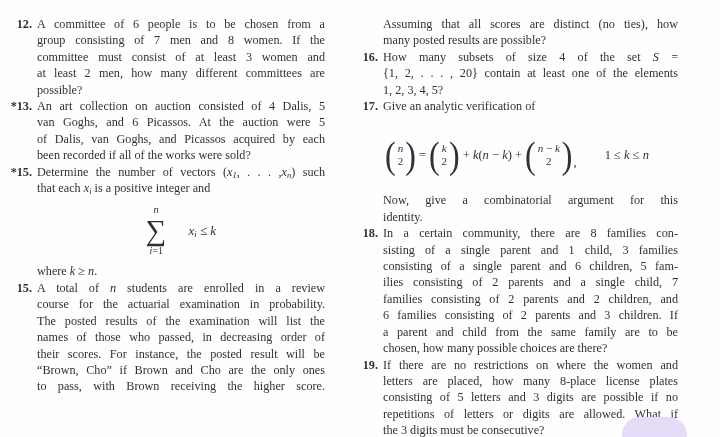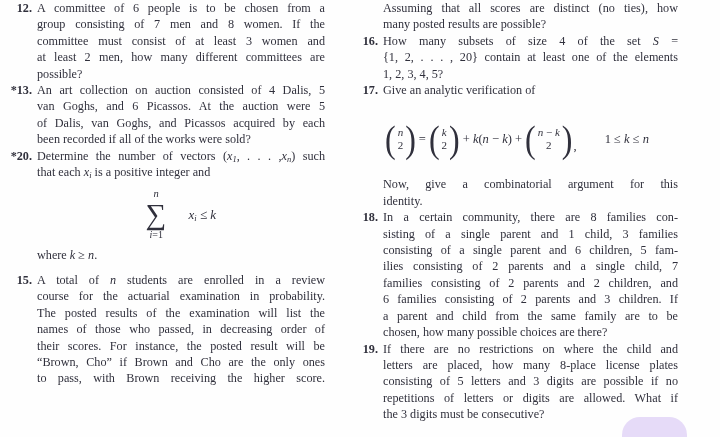--- a/index.html
+++ b/index.html
@@ -2,39 +2,39 @@
 <html><head>
 <meta charset="utf-8">
 <style>
   html,body{margin:0;padding:0;}
   body{
     width:720px;height:437px;position:relative;overflow:hidden;
     background:#fefefe;
     font-family:"Liberation Serif", serif;
     color:#30303c;
   }
-  .col{position:absolute;top:0;font-size:12.2px;line-height:16.4px;}
+  .col{position:absolute;top:16px;font-size:12.2px;line-height:16.4px;}
   #col-left{left:37px;width:288px;}
   #col-right{left:383px;width:295px;}
   .prob{position:relative;}
   .num{
     position:absolute;right:100%;top:0;width:34px;box-sizing:border-box;
     padding-right:5px;text-align:right;font-weight:bold;white-space:nowrap;
   }
   .line{white-space:nowrap;}
   .jl{text-align:justify;text-align-last:justify;}
   sub{font-size:8.5px;line-height:0;vertical-align:-2px;}
   
   .sum-formula{text-align:center;margin:8px 0 6px;line-height:normal;}
   .sum-col{display:inline-flex;flex-direction:column;align-items:center;vertical-align:middle;}
   .sum-upper{font-size:10.5px;line-height:11px;}
   .sigma{font-size:29px;line-height:30px;}
   .sum-lower{font-size:10px;line-height:12px;}
   .sum-body{font-size:13px;margin-left:22px;vertical-align:middle;display:inline-block;}
-  .gap8{margin-bottom:8px;}
+  .gap8{margin-bottom:0;}
   
   .binom-formula{
     display:flex;align-items:center;height:42px;
     margin:20px 0 16px;padding-left:2px;line-height:normal;
   }
   .binom{display:inline-flex;align-items:center;}
   .bparen{font-size:32px;line-height:1;transform:scaleY(1.18);display:inline-block;font-weight:400;}
   .bstack{display:inline-flex;flex-direction:column;align-items:center;font-size:11px;line-height:13px;padding:0 2px;}
   .fseg{font-size:12.5px;margin:0 3px;white-space:nowrap;}
   .fpunct{font-size:12.5px;margin-left:1px;align-self:flex-end;padding-bottom:6px;}
@@ -58,21 +58,21 @@
       <div class="line">possible?</div>
     </div>
     <div class="prob">
       <span class="num">*13.</span>
       <div class="line jl">An art collection on auction consisted of 4 Dalis, 5</div>
       <div class="line jl">van Goghs, and 6 Picassos. At the auction were 5</div>
       <div class="line jl">of Dalis, van Goghs, and Picassos acquired by each</div>
       <div class="line">been recorded if all of the works were sold?</div>
     </div>
     <div class="prob">
-      <span class="num">*20.</span>
+      <span class="num">*15.</span>
       <div class="line jl">Determine the number of vectors (<i>x</i><sub><i>1</i></sub>, . . . ,<i>x</i><sub><i>n</i></sub>) such</div>
       <div class="line">that each <i>x</i><sub><i>i</i></sub> is a positive integer and</div>
     </div>
     <div class="sum-formula"><span class="sum-col">
         <span class="sum-upper"><i>n</i></span>
         <span class="sigma">∑</span>
         <span class="sum-lower"><i>i</i>=1</span>
       </span><span class="sum-body"><i>x</i><sub><i>i</i></sub>  ≤  <i>k</i></span></div>
     <div class="prob gap8">
       <div class="line">where <i>k</i> ≥ <i>n</i>.</div>
@@ -143,20 +143,20 @@
       <div class="line jl">sisting of a single parent and 1 child, 3 families</div>
       <div class="line jl">consisting of a single parent and 6 children, 5 fam-</div>
       <div class="line jl">ilies consisting of 2 parents and a single child, 7</div>
       <div class="line jl">families consisting of 2 parents and 2 children, and</div>
       <div class="line jl">6 families consisting of 2 parents and 3 children. If</div>
       <div class="line jl">a parent and child from the same family are to be</div>
       <div class="line">chosen, how many possible choices are there?</div>
     </div>
     <div class="prob">
       <span class="num">19.</span>
-      <div class="line jl">If there are no restrictions on where the child and</div>
+      <div class="line jl">If there are no restrictions on where the women and</div>
       <div class="line jl">letters are placed, how many 8-place license plates</div>
       <div class="line jl">consisting of 5 letters and 3 digits are possible if no</div>
       <div class="line jl">repetitions of letters or digits are allowed. What if</div>
       <div class="line">the 3 digits must be consecutive?</div>
     </div>
   </div>
 <div id="highlight-blob" style="background: rgb(230, 219, 248);"></div>
 
 </body></html>

